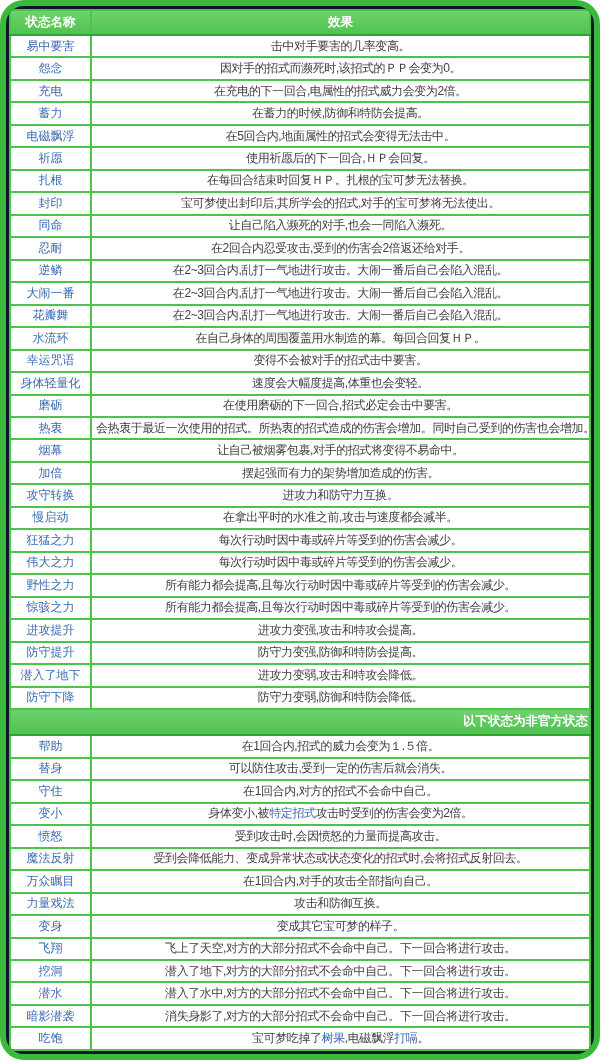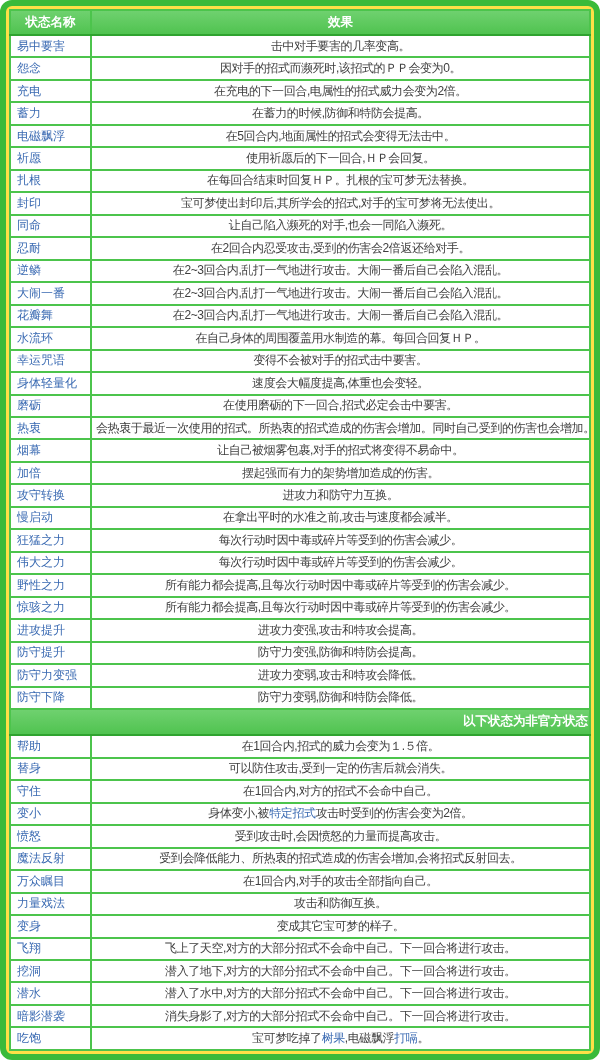--- a/index.html
+++ b/index.html
@@ -6,23 +6,23 @@
     margin: 0;
     padding: 0;
     background: #ffffff;
     font-family: "Liberation Sans", "DejaVu Sans", sans-serif;
   }
   .frame {
     box-sizing: border-box;
     width: 600px;
     height: 1060px;
     border: 6px solid #3aba3a;
-    border-radius: 12px;
+    border-radius: 24px;
     padding: 3px;
-    background: #fde047;
+    background: #0f172a;
     overflow: hidden;
   }
   table.status-table {
     width: 100%;
     height: 100%;
     border-collapse: collapse;
     table-layout: fixed;
   }
   .status-table th,
   .status-table td {
@@ -36,20 +36,21 @@
   .status-table thead th {
     background: linear-gradient(#6fd16f, #50c350);
     color: #ffffff;
     font-weight: bold;
     text-align: center;
     border-bottom-color: #2fa32f;
     font-size: 12.5px;
     height: 21px;
   }
   td.name-cell {
+    text-align: center;
     padding: 0 6px;
     white-space: nowrap;
   }
   td.name-cell a {
     color: #3a6ab2;
     text-decoration: none;
     cursor: pointer;
   }
   td.effect-cell {
     color: #3e3e3e;
@@ -194,21 +195,21 @@
         </tr>
         <tr>
           <td class="name-cell"><a>进攻提升</a></td>
           <td class="effect-cell"><span>进攻力变强,攻击和特攻会提高。</span></td>
         </tr>
         <tr>
           <td class="name-cell"><a>防守提升</a></td>
           <td class="effect-cell"><span>防守力变强,防御和特防会提高。</span></td>
         </tr>
         <tr>
-          <td class="name-cell"><a>防守力变强</a></td>
+          <td class="name-cell"><a>潜入了地下</a></td>
           <td class="effect-cell"><span>进攻力变弱,攻击和特攻会降低。</span></td>
         </tr>
         <tr>
           <td class="name-cell"><a>防守下降</a></td>
           <td class="effect-cell"><span>防守力变弱,防御和特防会降低。</span></td>
         </tr>
         <tr class="section-row">
           <td colspan="2">以下状态为非官方状态</td>
         </tr>
         <tr>
@@ -226,21 +227,21 @@
         <tr>
           <td class="name-cell"><a>变小</a></td>
           <td class="effect-cell"><span>身体变小,被</span><a>特定招式</a><span>攻击时受到的伤害会变为2倍。</span></td>
         </tr>
         <tr>
           <td class="name-cell"><a>愤怒</a></td>
           <td class="effect-cell"><span>受到攻击时,会因愤怒的力量而提高攻击。</span></td>
         </tr>
         <tr>
           <td class="name-cell"><a>魔法反射</a></td>
-          <td class="effect-cell"><span>受到会降低能力、所热衷的招式造成的伤害会增加,会将招式反射回去。</span></td>
+          <td class="effect-cell"><span>受到会降低能力、变成异常状态或状态变化的招式时,会将招式反射回去。</span></td>
         </tr>
         <tr>
           <td class="name-cell"><a>万众瞩目</a></td>
           <td class="effect-cell"><span>在1回合内,对手的攻击全部指向自己。</span></td>
         </tr>
         <tr>
           <td class="name-cell"><a>力量戏法</a></td>
           <td class="effect-cell"><span>攻击和防御互换。</span></td>
         </tr>
         <tr>

